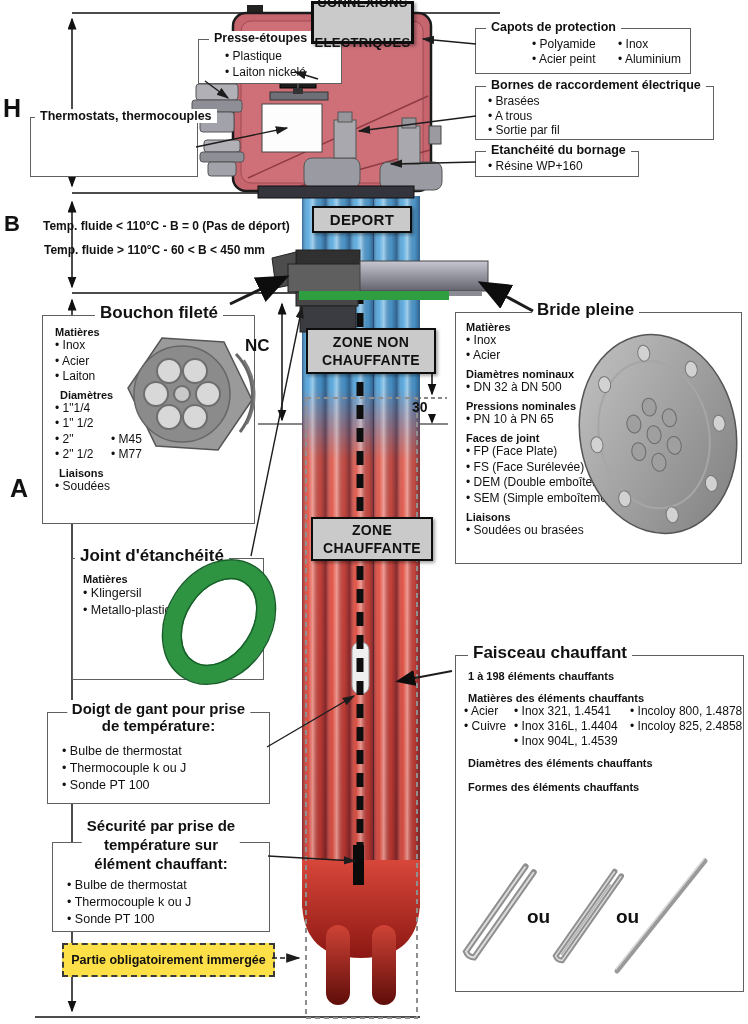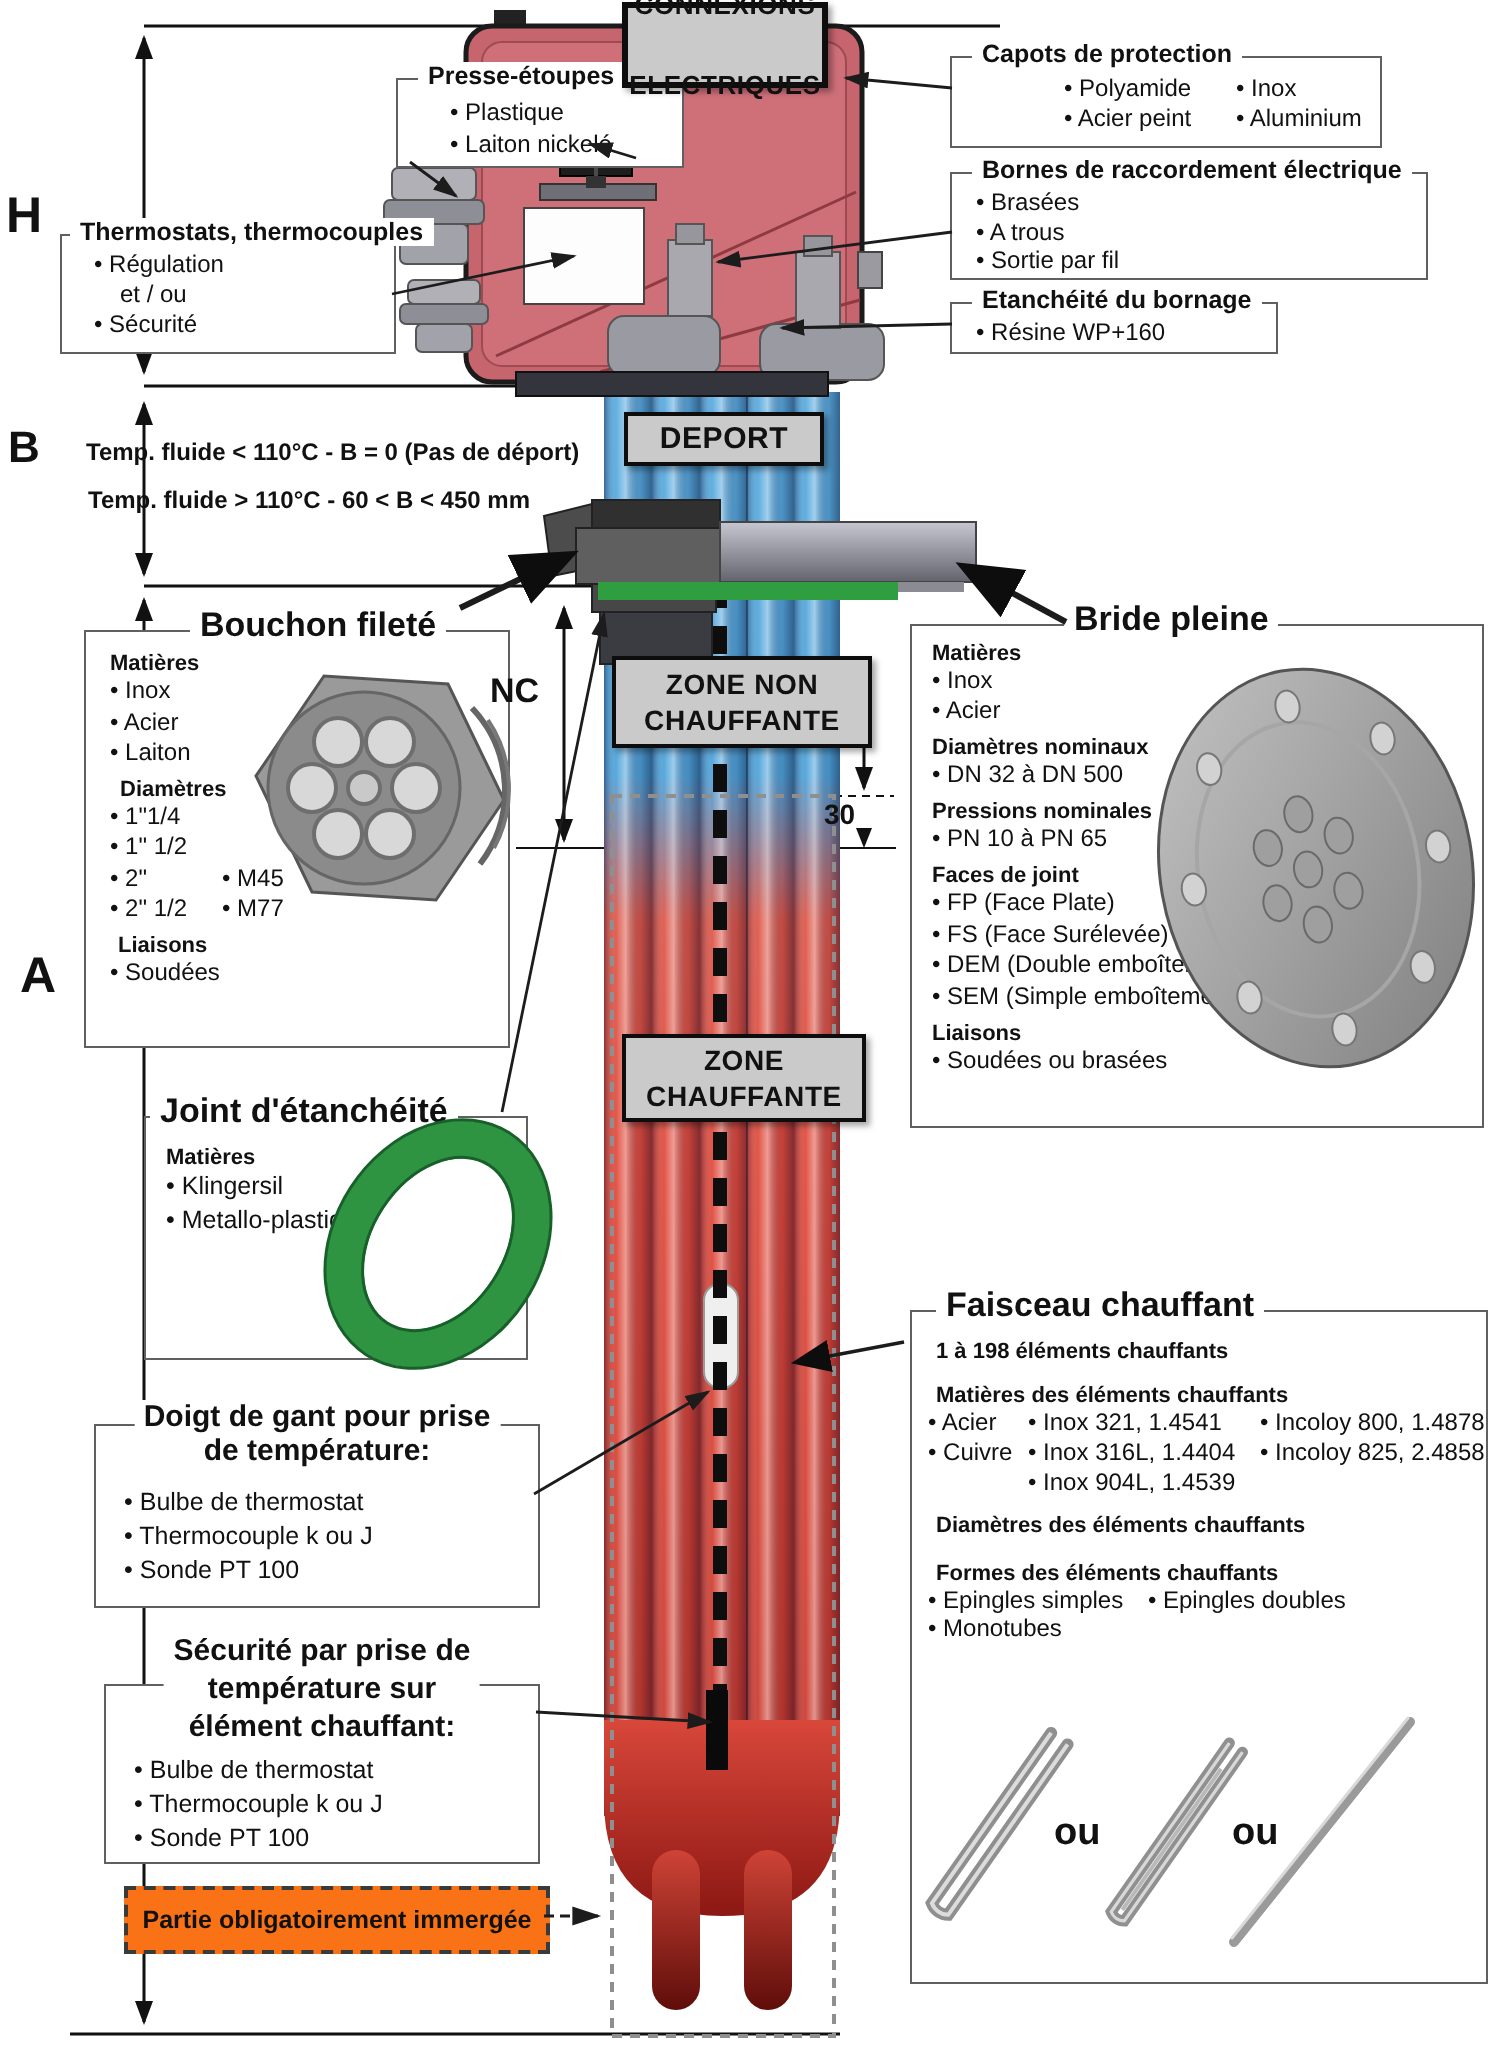--- a/index.html
+++ b/index.html
@@ -21,21 +21,21 @@
   .h2{font-weight:700;font-size:11px;white-space:nowrap;}
   .tag{position:absolute;background:#cacaca;border:2.5px solid #0d0d0d;font-weight:700;
        text-align:center;display:flex;flex-direction:column;justify-content:center;
        box-shadow:2px 2px 3px rgba(0,0,0,.35);z-index:6;letter-spacing:.3px;}
   .dim{position:absolute;font-weight:700;z-index:6;}
   .inline-items{list-style:none;margin:0;padding:0;font-size:12px;}
   .inline-items li{display:inline-block;margin-right:9px;white-space:nowrap;}
   .inline-items li::before{content:"• ";}
   .note{position:absolute;font-weight:700;font-size:12px;white-space:nowrap;z-index:3;}
   .ou{position:absolute;font-weight:700;font-size:19px;z-index:6;}
-  .dashedbox{position:absolute;border:2px dashed #3a3a3a;background:#f97316;z-index:3;
+  .dashedbox{position:absolute;border:2px dashed #3a3a3a;background:#fde047;z-index:3;
              display:flex;align-items:center;justify-content:center;font-weight:700;font-size:12.5px;}
 </style>
 </head>
 <body>
 
 <div id="stage">
 
   <svg id="art" width="748" height="1024" viewBox="0 0 748 1024">
     <defs>
       <linearGradient id="tubeGrad" x1="0" y1="0" x2="0" y2="1">
@@ -178,25 +178,20 @@
   <div class="callout" style="left:198px;top:39px;width:142px;height:43px;">
     <span class="legend">Presse-étoupes</span>
     <ul class="items" style="padding:8px 0 0 26px;">
       <li>Plastique</li>
       <li>Laiton nickelé</li>
     </ul>
   </div>
 
   <div class="callout" style="left:30px;top:117px;width:166px;height:58px;">
     <span class="legend" style="left:4px;">Thermostats, thermocouples</span>
-    <ul class="items" style="padding:7px 0 0 16px;line-height:15px;">
-      <li>Régulation</li>
-      <li class="nb">et / ou</li>
-      <li>Sécurité</li>
-    </ul>
   </div>
 
   <div class="callout" style="left:475px;top:28px;width:170px;height:44px;padding-left:44px;">
     <span class="legend">Capots de protection</span>
     <ul class="items" style="padding:8px 0 0 12px;display:grid;grid-template-columns:86px auto;line-height:15px;">
       <li>Polyamide</li>
       <li>Inox</li>
       <li>Acier peint</li>
       <li>Aluminium</li>
     </ul>
@@ -332,25 +327,20 @@
           <li>Inox 316L, 1.4404</li>
           <li>Inox 904L, 1.4539</li>
         </ul>
         <ul class="items" style="line-height:15px;">
           <li>Incoloy 800, 1.4878</li>
           <li>Incoloy 825, 2.4858</li>
         </ul>
       </div>
       <div class="h2" style="margin-top:8px;">Diamètres des éléments chauffants</div>
       <div class="h2" style="margin-top:12px;">Formes des éléments chauffants</div>
-      <ul class="inline-items" style="margin-left:-4px;">
-        <li>Epingles simples</li>
-        <li>Epingles doubles</li>
-        <li>Monotubes</li>
-      </ul>
     </div>
   </div>
 
   <span class="ou" style="left:527px;top:906px;">ou</span>
   <span class="ou" style="left:616px;top:906px;">ou</span>
 
   <svg id="overlay" width="748" height="1024" viewBox="0 0 748 1024">
     <defs>
       <marker id="ah" markerWidth="10" markerHeight="10" refX="8" refY="3" orient="auto">
         <path d="M0,0 L9,3 L0,6 Z" fill="#1c1c1c"></path>

